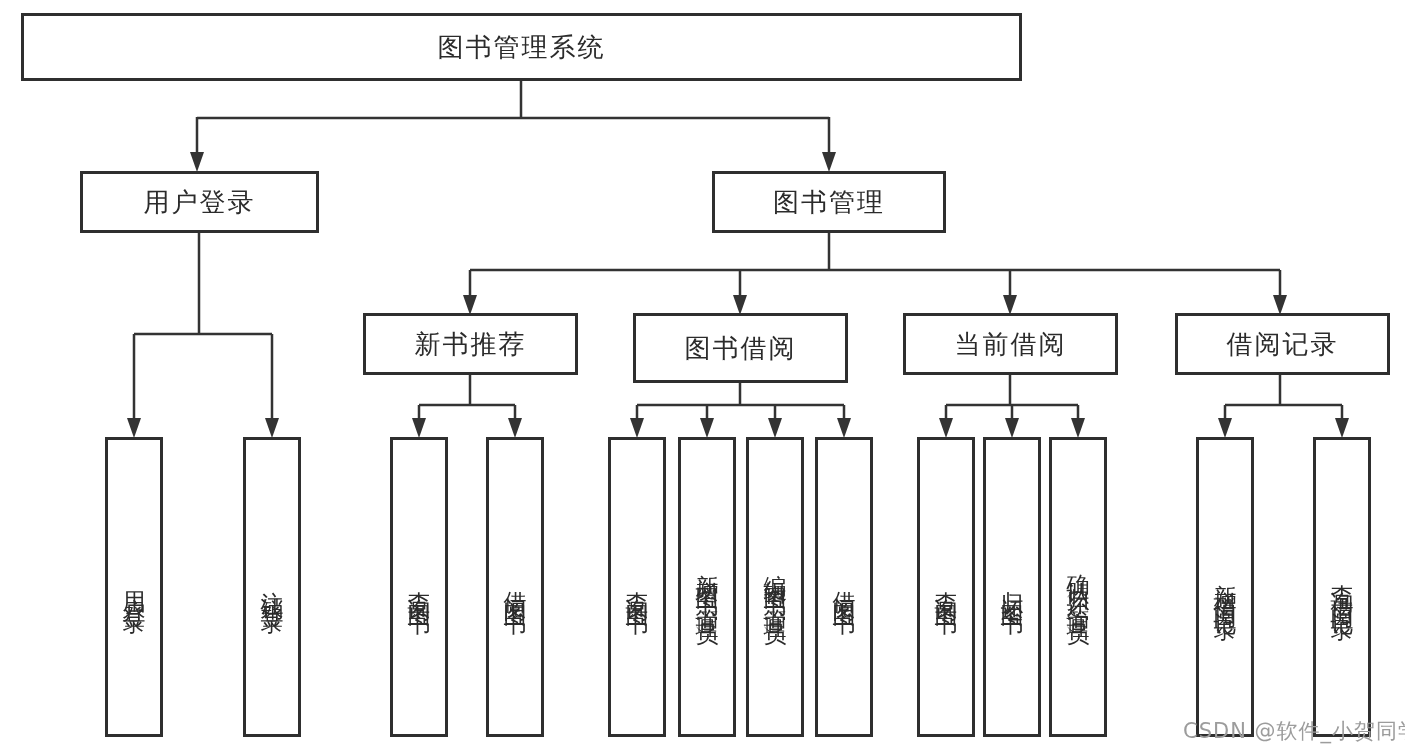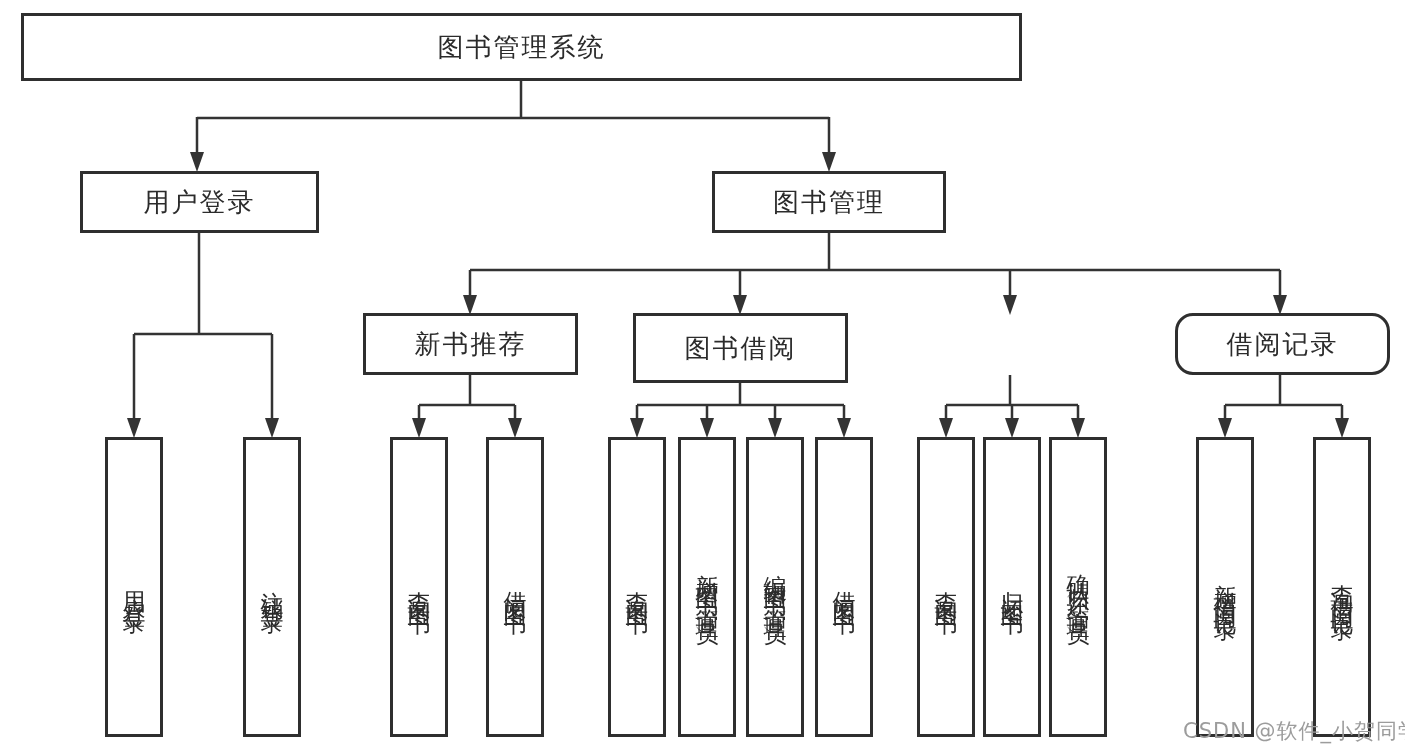--- a/index.html
+++ b/index.html
@@ -106,21 +106,22 @@
     </g>
   </svg>
 
   <div class="hbox" style="left:21px; top:13px; width:1001px; height:68px;">图书管理系统</div>
 
   <div class="hbox" style="left:80px; top:171px; width:239px; height:62px;">用户登录</div>
   <div class="hbox" style="left:712px; top:171px; width:234px; height:62px;">图书管理</div>
 
   <div class="hbox" style="left:363px; top:313px; width:215px; height:62px;">新书推荐</div>
   <div class="hbox" style="left:633px; top:313px; width:215px; height:70px;">图书借阅</div>
-  <div class="hbox" style="left:1175px; top:313px; width:215px; height:62px;border-radius:18px;">借阅记录</div>
+  <div class="hbox" style="left:903px; top:313px; width:215px; height:62px;">当前借阅</div>
+  <div class="hbox" style="left:1175px; top:313px; width:215px; height:62px;">借阅记录</div>
 
   <div class="vbox" style="left:105px;">
     <span class="vtext">用户登录</span>
   </div>
   <div class="vbox" style="left:243px;">
     <span class="vtext">注销登录</span>
   </div>
 
   <div class="vbox" style="left:390px;">
     <span class="vtext">查询图书</span>

